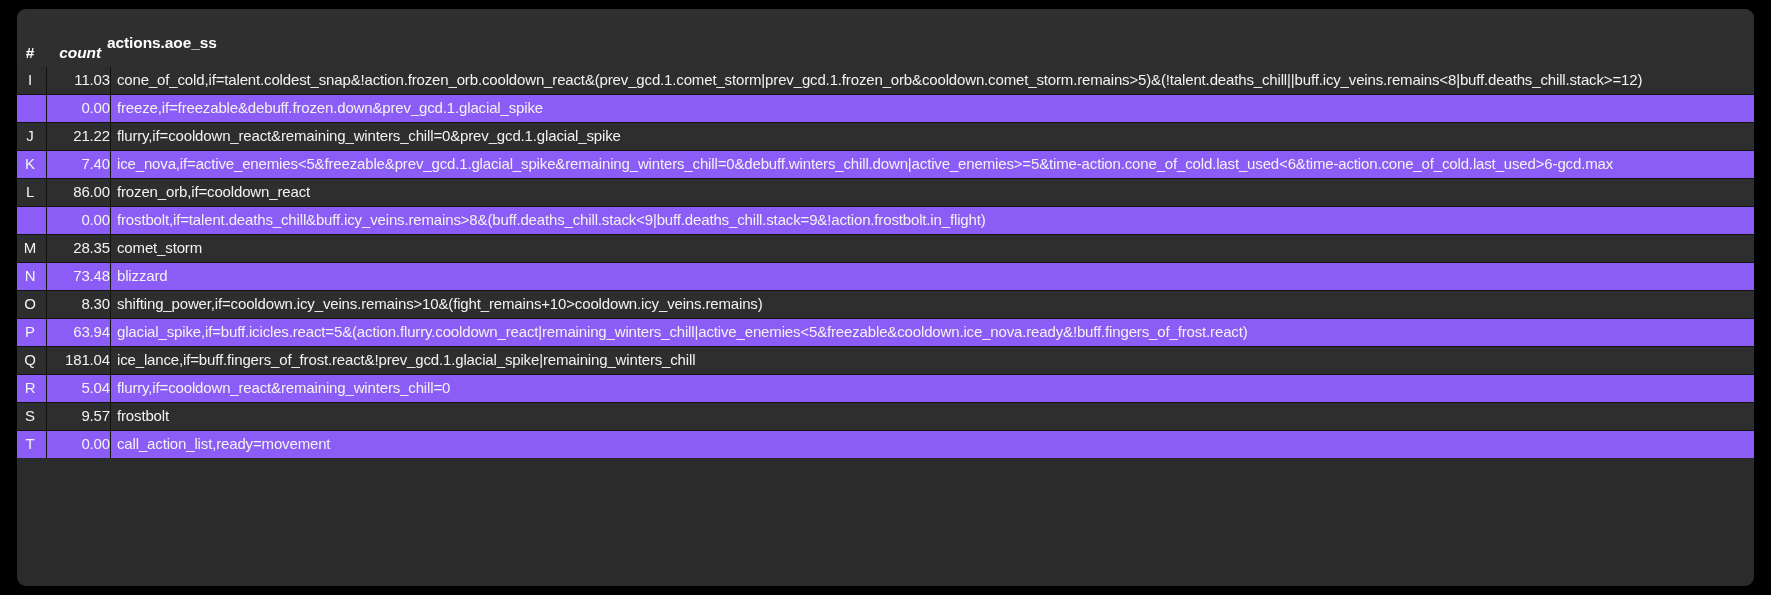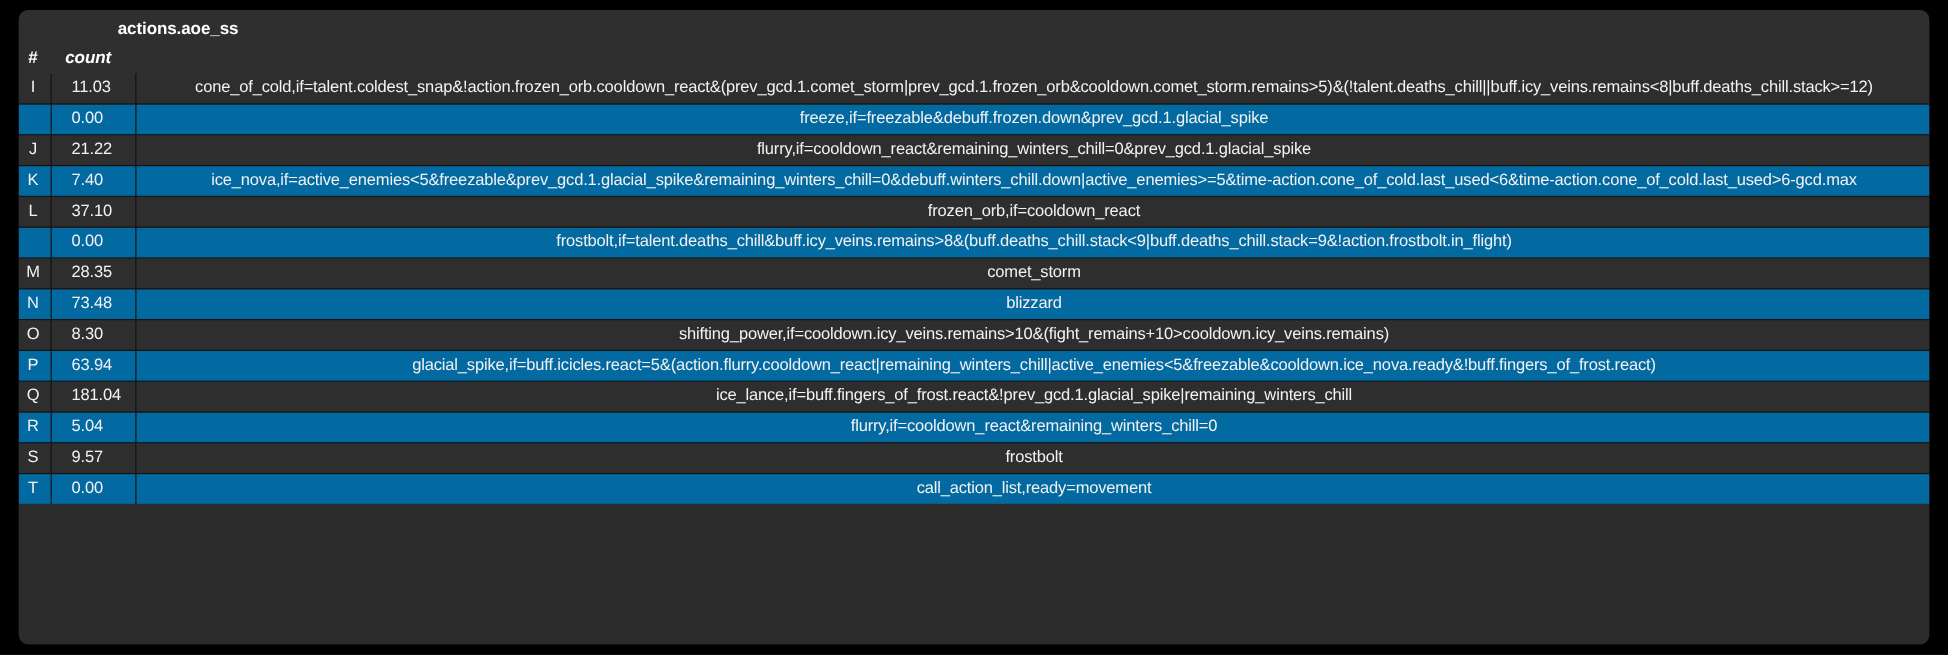--- a/index.html
+++ b/index.html
@@ -56,20 +56,21 @@
     text-align: right;
     padding-left: 5px;
     box-sizing: border-box;
     font-style: italic;
   }
   .c-action {
     flex: 1 1 auto;
     padding-left: 6px;
     box-sizing: border-box;
     min-width: 0;
+    margin-top: 16px;
   }
 
   .hdr-title-row .c-idx,
   .hdr-title-row .c-count { }
   .hdr-title-row .c-action { padding-top: 9px; }
   .hdr-cols-row .c-idx,
   .hdr-cols-row .c-count,
   .hdr-cols-row .c-action { padding-top: 5px; }
 
   
@@ -86,40 +87,39 @@
     padding: 5px 0 6px 0;
     vertical-align: top;
     border-bottom: 1px solid #121212;
     border-right: 1px solid #121212;
     white-space: pre-wrap;
     word-break: break-all;
     overflow-wrap: anywhere;
     letter-spacing: -0.15px;
   }
   .tbl tr.odd  td { background: #2e2e2e; }
-  .tbl tr.even td { background: #0369a1; }
+  .tbl tr.even td { background: #8b5cf6; }
 
   td.idx {
     width: 26px;
     text-align: center;
     padding-left: 0;
     padding-right: 3px;
     white-space: nowrap;
   }
   td.count {
     width: 58px;
-    text-align: left;
-    padding-left: 18px;
+    text-align: right;
+    padding-left: 5px;
     white-space: nowrap;
   }
   td.action {
     padding-left: 6px;
     padding-right: 4px;
     border-right: none;
-    text-align: center;
   }
   .tbl tr:last-child td { border-bottom: none; }
 </style>
 </head>
 <body>
 
 <div class="panel">
 
   <div class="header">
     <div class="hdr-title-row">
@@ -150,21 +150,21 @@
           <td class="count">21.22</td>
           <td class="action">flurry,if=cooldown_react&amp;remaining_winters_chill=0&amp;prev_gcd.1.glacial_spike</td>
         </tr>
         <tr class="even">
           <td class="idx">K</td>
           <td class="count">7.40</td>
           <td class="action">ice_nova,if=active_enemies&lt;5&amp;freezable&amp;prev_gcd.1.glacial_spike&amp;remaining_winters_chill=0&amp;debuff.winters_chill.down|active_enemies&gt;=5&amp;time-action.cone_of_cold.last_used&lt;6&amp;time-action.cone_of_cold.last_used&gt;6-gcd.max</td>
         </tr>
         <tr class="odd">
           <td class="idx">L</td>
-          <td class="count">37.10</td>
+          <td class="count">86.00</td>
           <td class="action">frozen_orb,if=cooldown_react</td>
         </tr>
         <tr class="even">
           <td class="idx"></td>
           <td class="count">0.00</td>
           <td class="action">frostbolt,if=talent.deaths_chill&amp;buff.icy_veins.remains&gt;8&amp;(buff.deaths_chill.stack&lt;9|buff.deaths_chill.stack=9&amp;!action.frostbolt.in_flight)</td>
         </tr>
         <tr class="odd">
           <td class="idx">M</td>
           <td class="count">28.35</td>

